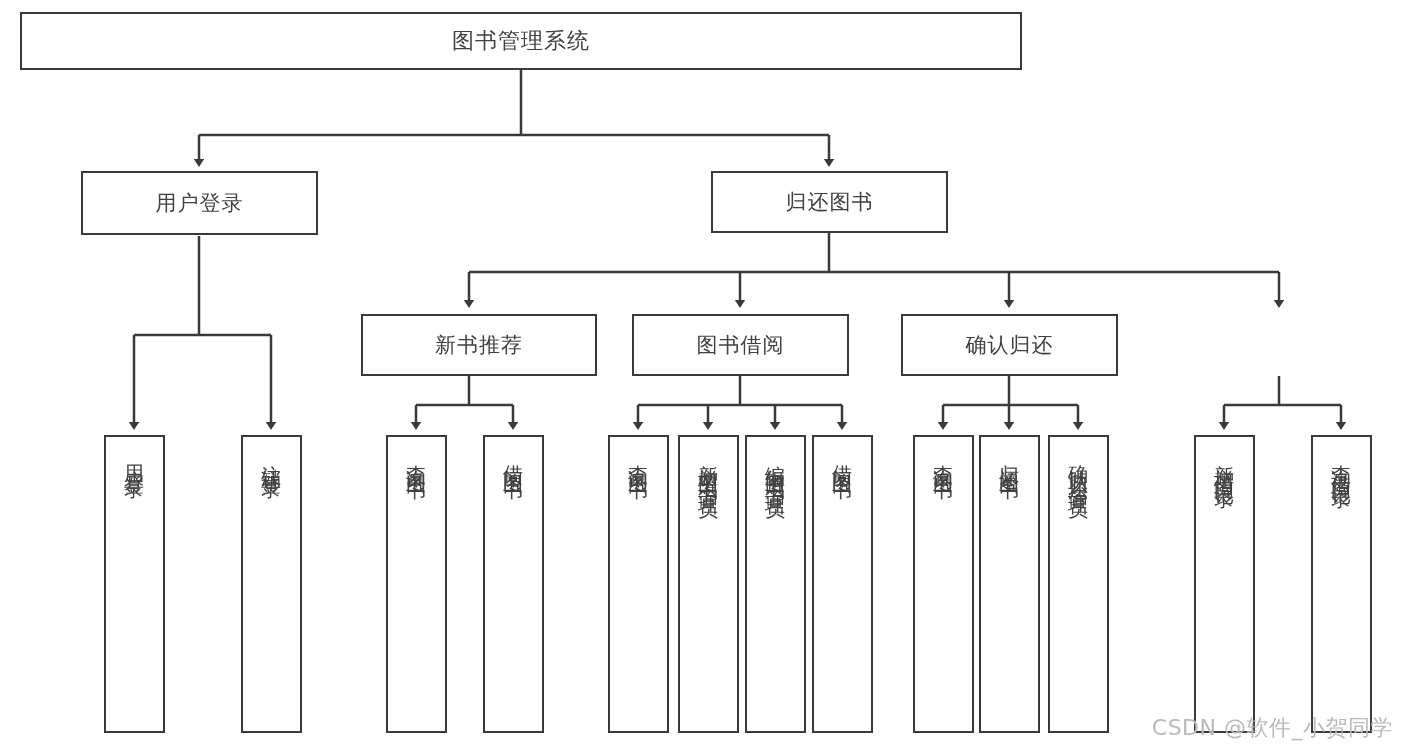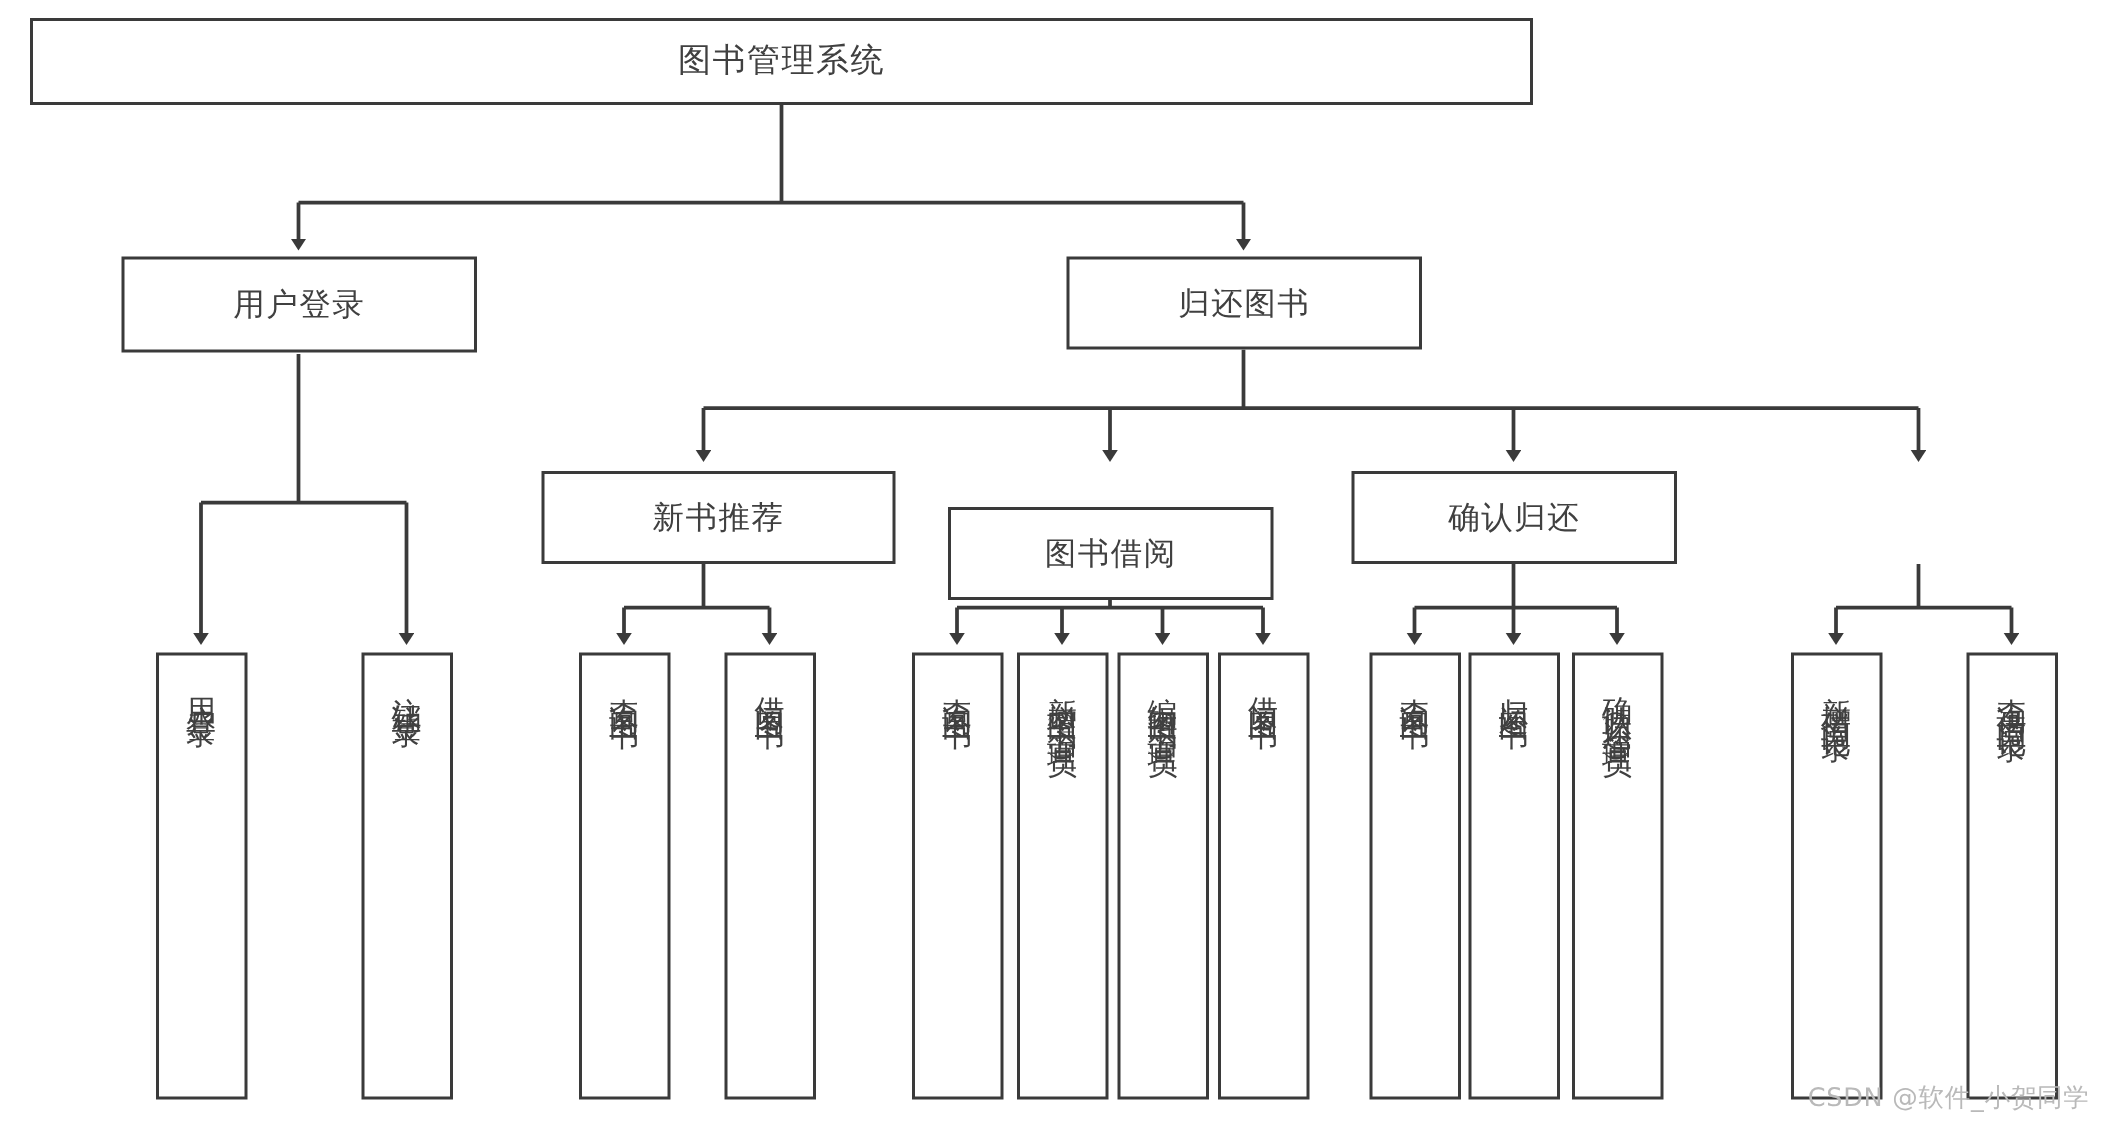--- a/index.html
+++ b/index.html
@@ -55,21 +55,21 @@
     left: 0;
     top: 0;
     width: 1405px;
     height: 747px;
     pointer-events: none;
   }
   .watermark {
     position: absolute;
     right: 12px;
     bottom: 4px;
-    font-size: 17px;
+    font-size: 22px;
     color: #b9b9b9;
     white-space: nowrap;
     letter-spacing: 0.5px;
   }
 </style>
 </head>
 <body>
 
 <div id="canvas">
 
@@ -130,21 +130,21 @@
   <div class="node" style="left:81px; top:171px; width:237px; height:64px;">
     <span class="label">用户登录</span>
   </div>
   <div class="node" style="left:711px; top:171px; width:237px; height:62px;">
     <span class="label">归还图书</span>
   </div>
 
   <div class="node" style="left:361px; top:314px; width:236px; height:62px;">
     <span class="label">新书推荐</span>
   </div>
-  <div class="node" style="left:632px; top:314px; width:217px; height:62px;margin-top:24px;">
+  <div class="node" style="left:632px; top:314px; width:217px; height:62px;">
     <span class="label">图书借阅</span>
   </div>
   <div class="node" style="left:901px; top:314px; width:217px; height:62px;">
     <span class="label">确认归还</span>
   </div>
 
   <div class="node vertical" style="left:104px; top:435px; width:61px; height:298px;">
     <span class="label">用户登录</span>
   </div>
   <div class="node vertical" style="left:241px; top:435px; width:61px; height:298px;">

